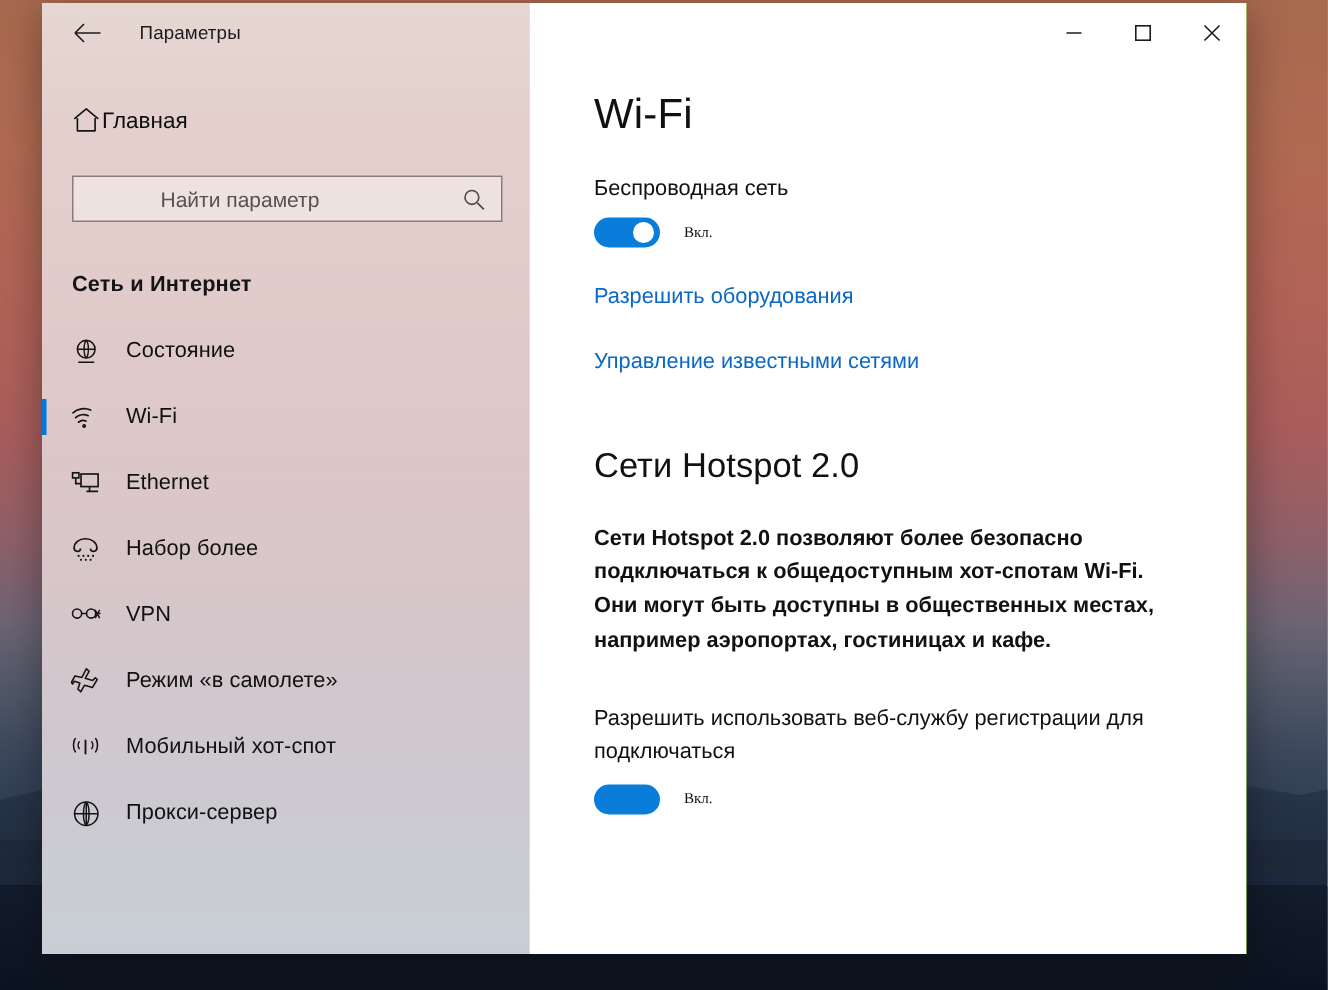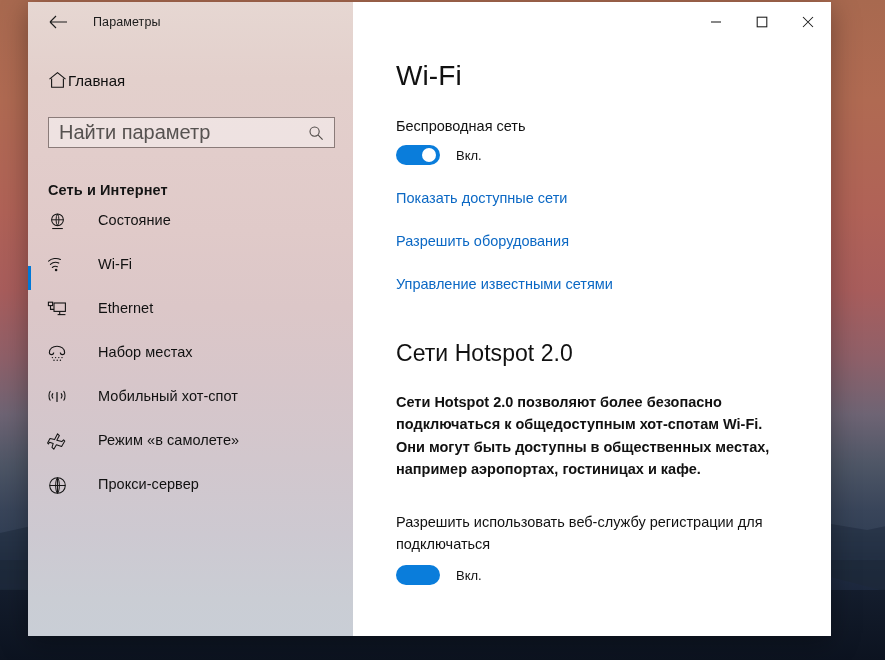--- a/index.html
+++ b/index.html
@@ -132,42 +132,43 @@
     width: 100%;
     box-sizing: border-box;
     height: 31px;
     border: 1px solid #8a7b79;
     background: rgba(255,255,255,0.42);
     display: flex;
     align-items: center;
     padding: 0 10px;
   }
   #search-input-text {
-    font-size: 20px;
+    font-size: 14px;
     color: #565250;
     flex: 1;
+    margin-left: 48px;
   }
   #search-icon { color: #4e4946; display:flex; }
 
   #section-label {
     margin: 34px 0 0 20px;
     font-size: 14.5px;
     font-weight: bold;
     color: #141414;
     letter-spacing: 0.1px;
   }
 
   #nav-list { margin-top: 14px; }
   .nav-item {
     position: relative;
     display: flex;
-    align-items: flex-start;
+    align-items: center;
     height: 44px;
     padding-left: 18px;
-    gap: 30px;
+    gap: 16px;
   }
   .nav-item .icon {
     width: 22px;
     display: flex;
     align-items: center;
     justify-content: center;
     color: #141414;
     flex: 0 0 22px;
   }
   .nav-item .label {
@@ -240,22 +241,23 @@
   .toggle .knob {
     position: absolute;
     top: 3px;
     right: 4px;
     width: 14px;
     height: 14px;
     border-radius: 50%;
     background: #ffffff;
   }
   .toggle-state {
-    font-size: 13px;
-    color: #111111;
+    font-size: 10px;
+    color: #111111;
+    font-family: Liberation Serif, serif;
   }
 
   #network-row {
     display: flex;
     align-items: flex-start;
     gap: 14px;
     margin-top: 32px;
   }
   #network-icon {
     width: 34px;
@@ -408,48 +410,60 @@
             <path d="M13.3 8.6C13.3 9.8 14.2 10.6 15.4 10.6C16.6 10.6 17.6 9.8 17.6 8.4" stroke="currentColor" stroke-width="1.1"></path>
             <circle cx="5.4" cy="13.6" r="0.72" fill="currentColor"></circle>
             <circle cx="8.6" cy="13.6" r="0.72" fill="currentColor"></circle>
             <circle cx="11.8" cy="13.6" r="0.72" fill="currentColor"></circle>
             <circle cx="15" cy="13.6" r="0.72" fill="currentColor"></circle>
             <circle cx="7" cy="16.2" r="0.72" fill="currentColor"></circle>
             <circle cx="10.2" cy="16.2" r="0.72" fill="currentColor"></circle>
             <circle cx="13.4" cy="16.2" r="0.72" fill="currentColor"></circle>
           </svg>
         </span>
-        <span class="label">Набор местах</span>
-      </div>
-
+        <span class="label">Набор более</span>
+      </div>
+
+      <div class="nav-item">
+        <span class="icon">
+          <svg width="21" height="14" viewBox="0 0 22 14" fill="none" aria-hidden="true">
+            <circle cx="4.6" cy="6" r="3.2" stroke="currentColor" stroke-width="1.1"></circle>
+            <circle cx="14.4" cy="6" r="3.2" stroke="currentColor" stroke-width="1.1"></circle>
+            <path d="M7.8 6H11.2" stroke="currentColor" stroke-width="1.1"></path>
+            <path d="M17.6 6H21" stroke="currentColor" stroke-width="1.1"></path>
+            <path d="M17.2 3.4L20.4 9.2M20.4 3.4L17.2 9.2" stroke="currentColor" stroke-width="1"></path>
+          </svg>
+        </span>
+        <span class="label">VPN</span>
+      </div>
+
+      <div class="nav-item">
+        <span class="icon">
+          <svg width="20" height="20" viewBox="0 0 20 20" fill="none" aria-hidden="true">
+            <path d="M10.6 1.8L12.4 3.6L9.8 8.2L14.8 9.6L16.6 7.8L17.8 9L14.6 14.4L9.4 12.8L6.8 17.2L5 15.4L6.2 11.4L2.6 10.2L1.4 12L0.6 11L3 6.6L7.6 7.6L10.6 1.8Z" stroke="currentColor" stroke-width="1.05" stroke-linejoin="round"></path>
+          </svg>
+        </span>
+        <span class="label">Режим «в самолете»</span>
+      </div>
 
       <div class="nav-item">
         <span class="icon">
           <svg width="20" height="18" viewBox="0 0 20 18" fill="none" aria-hidden="true">
             <path d="M3.2 3.4C1.6 5.2 1.6 10 3.2 12.2" stroke="currentColor" stroke-width="1.05" stroke-linecap="round"></path>
             <path d="M5.8 5.6C4.9 6.8 4.9 8.9 5.8 10.1" stroke="currentColor" stroke-width="1.05" stroke-linecap="round"></path>
             <path d="M16.8 3.4C18.4 5.2 18.4 10 16.8 12.2" stroke="currentColor" stroke-width="1.05" stroke-linecap="round"></path>
             <path d="M14.2 5.6C15.1 6.8 15.1 8.9 14.2 10.1" stroke="currentColor" stroke-width="1.05" stroke-linecap="round"></path>
             <path d="M10 4.6V13.4" stroke="currentColor" stroke-width="1.25" stroke-linecap="round"></path>
           </svg>
         </span>
         <span class="label">Мобильный хот-спот</span>
       </div>
 
       <div class="nav-item">
         <span class="icon">
-          <svg width="20" height="20" viewBox="0 0 20 20" fill="none" aria-hidden="true">
-            <path d="M10.6 1.8L12.4 3.6L9.8 8.2L14.8 9.6L16.6 7.8L17.8 9L14.6 14.4L9.4 12.8L6.8 17.2L5 15.4L6.2 11.4L2.6 10.2L1.4 12L0.6 11L3 6.6L7.6 7.6L10.6 1.8Z" stroke="currentColor" stroke-width="1.05" stroke-linejoin="round"></path>
-          </svg>
-        </span>
-        <span class="label">Режим «в самолете»</span>
-      </div>
-
-      <div class="nav-item">
-        <span class="icon">
           <svg width="19" height="19" viewBox="0 0 20 20" fill="none" aria-hidden="true">
             <circle cx="10" cy="10" r="8.2" stroke="currentColor" stroke-width="1.1"></circle>
             <path d="M1.8 10H18.2" stroke="currentColor" stroke-width="1.05"></path>
             <path d="M10 1.8V18.2" stroke="currentColor" stroke-width="1.05"></path>
             <path d="M10 1.8C12.6 4.6 12.6 15.4 10 18.2M10 1.8C7.4 4.6 7.4 15.4 10 18.2" stroke="currentColor" stroke-width="1.05"></path>
           </svg>
         </span>
         <span class="label">Прокси-сервер</span>
       </div>
 
@@ -484,21 +498,20 @@
 
       <div class="toggle-row">
         <div class="toggle">
           <div class="knob"></div>
         </div>
         <span class="toggle-state">Вкл.</span>
       </div>
 
 
       <div id="link-group">
-        <a class="link" href="#">Показать доступные сети</a>
         <a class="link" href="#">Разрешить оборудования</a>
         <a class="link" href="#">Управление известными сетями</a>
       </div>
 
       <h2 id="hotspot-heading">Сети Hotspot 2.0</h2>
 
       <p id="hotspot-desc">Сети Hotspot 2.0 позволяют более безопасно подключаться к общедоступным хот-спотам Wi-Fi. Они могут быть доступны в общественных местах, например аэропортах, гостиницах и кафе.</p>
 
       <div id="register-label">Разрешить использовать веб-службу регистрации для подключаться</div>
 

